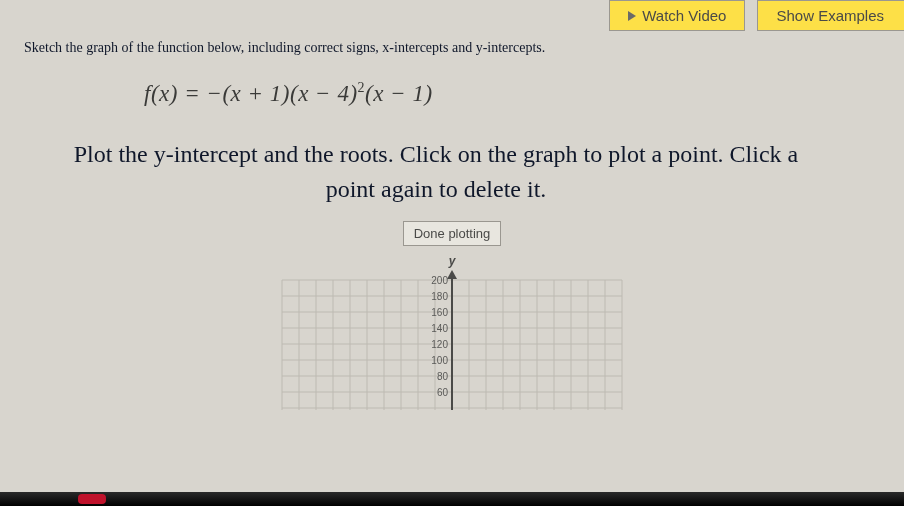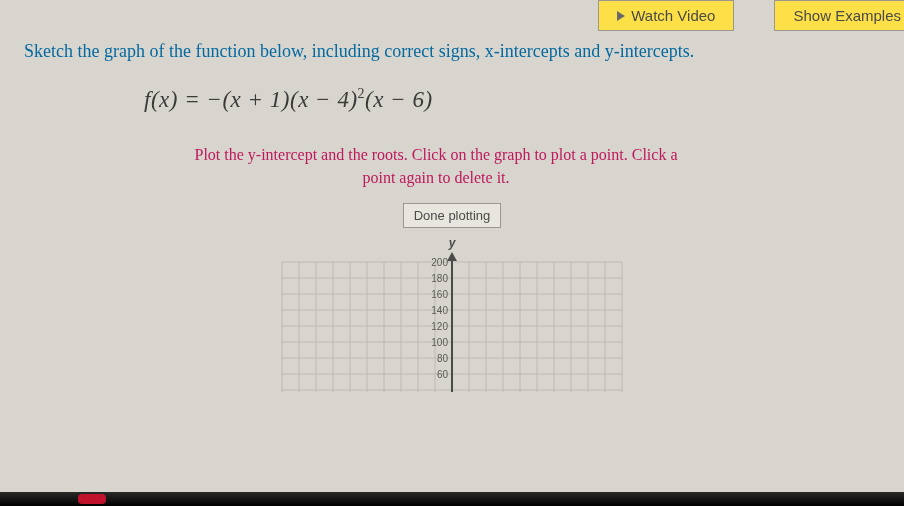--- a/index.html
+++ b/index.html
@@ -25,55 +25,55 @@
       background: #fde047;
       padding: 6px 18px;
       font-family: Arial, sans-serif;
       font-size: 15px;
       color: #4a4a48;
       display: flex;
       align-items: center;
       gap: 6px;
       cursor: pointer;
     }
-    .top-btn.examples { border-right: none; padding-right: 3px; margin-left: 28px;}
+    .top-btn.examples { border-right: none; padding-right: 20px;}
     .play-icon {
       width: 0; height: 0;
       border-left: 8px solid #6a6a68;
       border-top: 5px solid transparent;
       border-bottom: 5px solid transparent;
       display: inline-block;
     }
     .content {
       padding: 38px 24px 0 24px;
     }
     .instruction {
-      font-size: 18px;
+      font-size: 14px;
       line-height: 1.45;
-      color: #0369a1;
+      color: #0f172a;
       margin-bottom: 22px;
     }
     .equation {
       font-size: 23px;
       font-style: italic;
       margin-left: 120px;
       margin-bottom: 30px;
       font-family: 'Times New Roman', serif;
       letter-spacing: 0.5px;
     }
     .equation .sup {
       font-size: 14px;
       vertical-align: super;
       font-style: normal;
     }
     .plot-instruction {
-      font-size: 16px;
+      font-size: 24px;
       text-align: center;
       line-height: 1.45;
-      color: #be185d;
+      color: #0f172a;
       margin: 0 60px 14px 28px;
     }
     .plot-area {
       text-align: center;
     }
     .done-btn {
       display: inline-block;
       border: 1px solid #9a9790;
       background: #e8e6df;
       padding: 4px 10px;
@@ -130,21 +130,21 @@
   </div>
   <div class="top-btn examples">
     <span>Show Examples</span>
   </div>
 </div>
 
 <div class="content">
   <div class="instruction">Sketch the graph of the function below, including correct signs, x-intercepts and y-intercepts.</div>
 
   <div class="equation">
-    <span>f(x) = −(x + 1)(x − 4)</span><span class="sup">2</span><span>(x − 6)</span>
+    <span>f(x) = −(x + 1)(x − 4)</span><span class="sup">2</span><span>(x − 1)</span>
   </div>
 
   <div class="plot-instruction">
     <span>Plot the y-intercept and the roots. Click on the graph to plot a point. Click a</span><br>
     <span>point again to delete it.</span>
   </div>
 
   <div class="plot-area">
     <div class="done-btn">
       <span>Done plotting</span>

